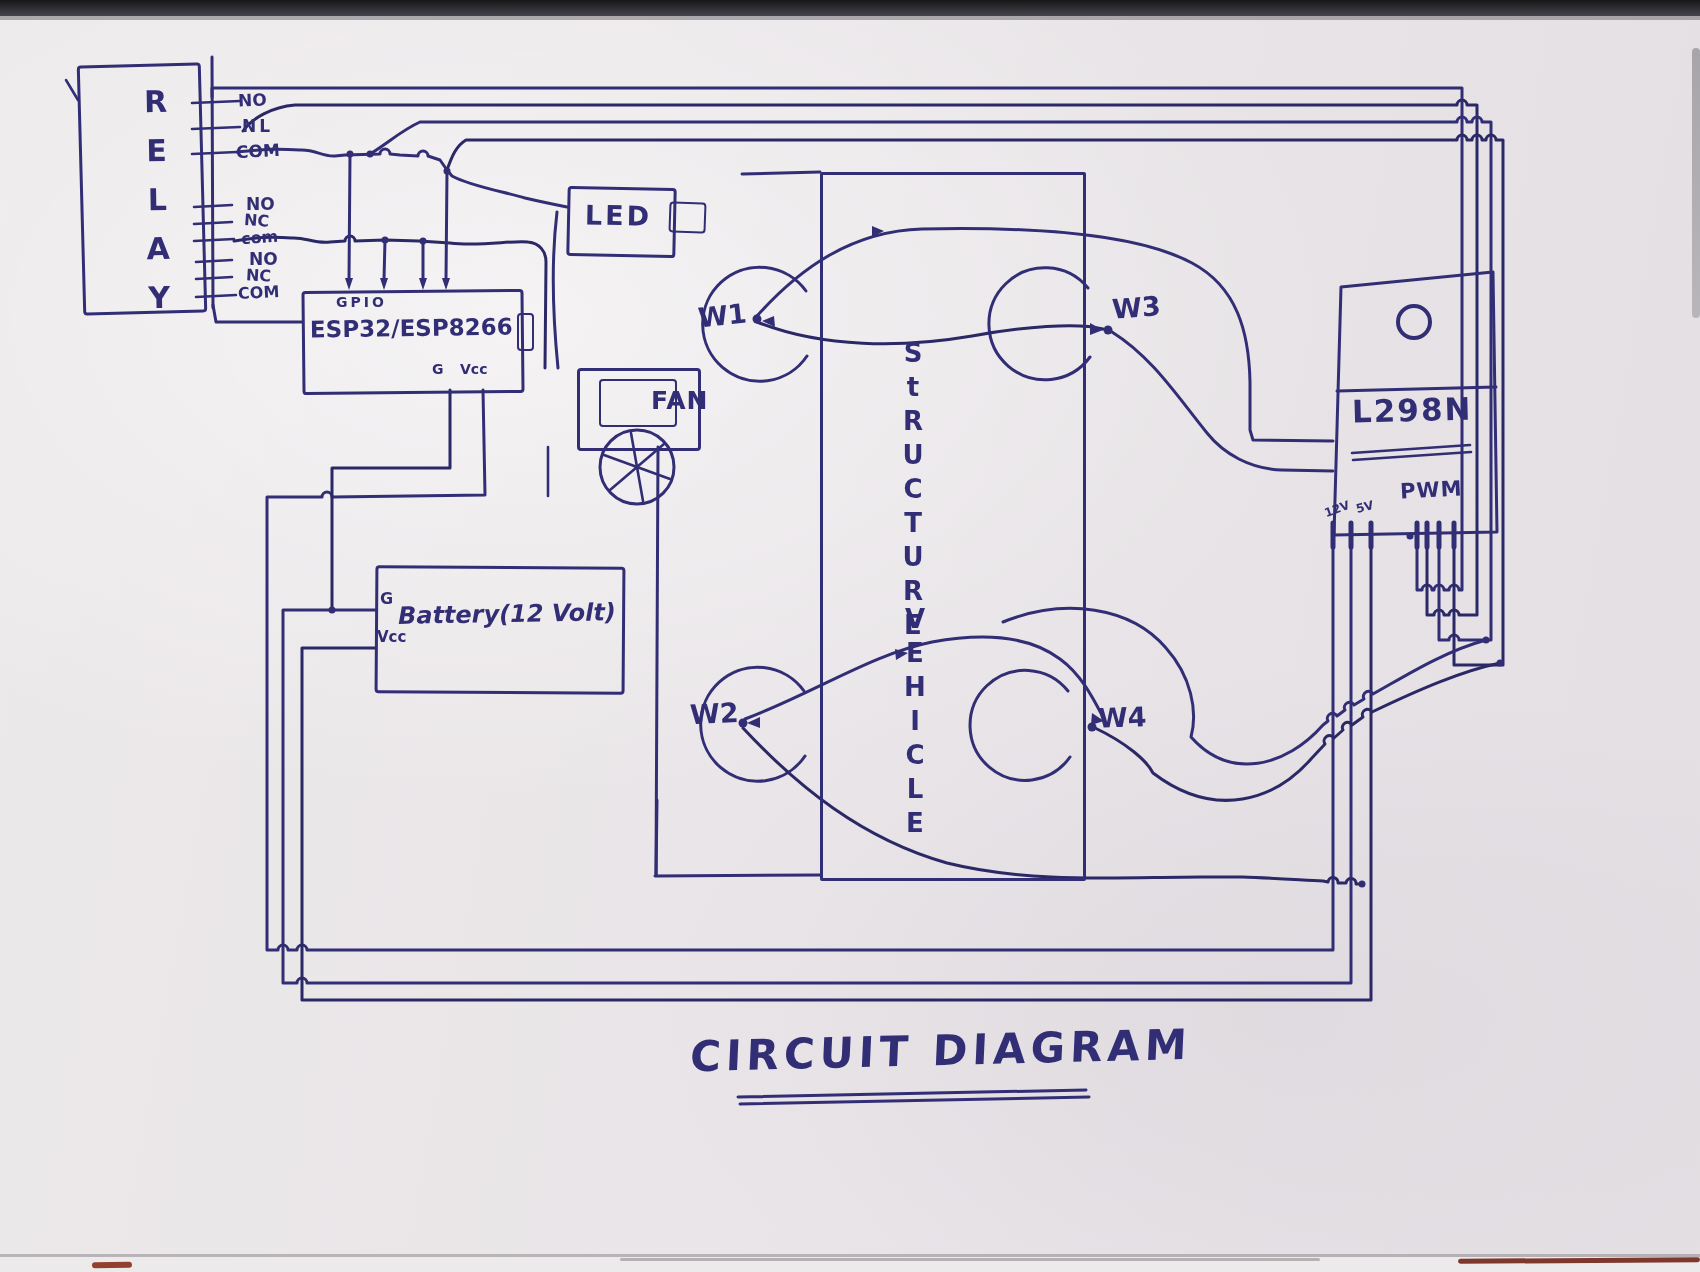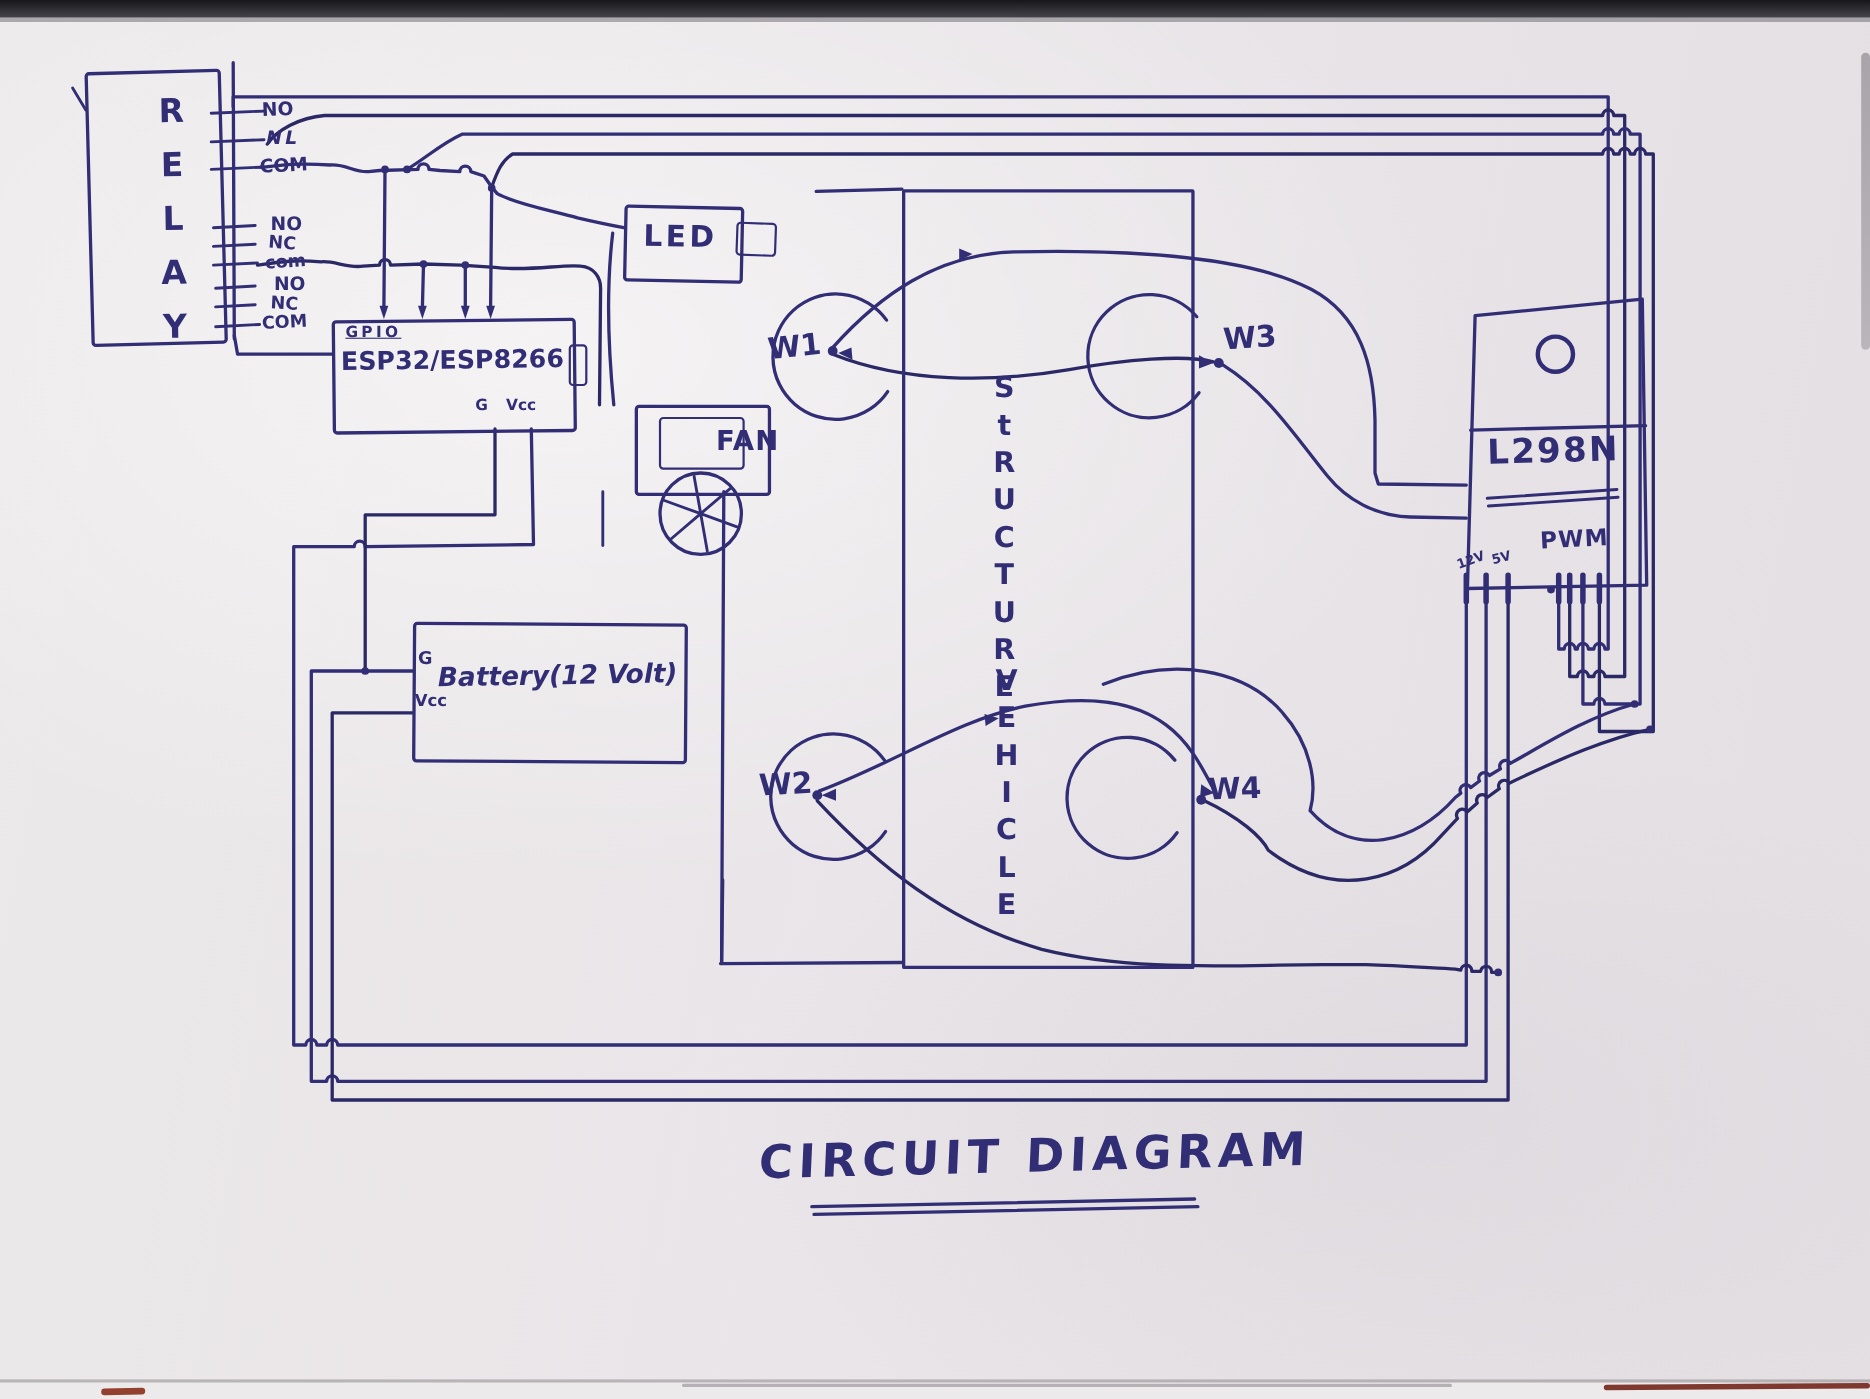--- a/index.html
+++ b/index.html
@@ -120,32 +120,32 @@
     <circle class="dot" cx="1362" cy="884" r="3.5"></circle>
     <circle class="dot" cx="757" cy="319" r="4.5"></circle>
     <circle class="dot" cx="743" cy="723" r="4.5"></circle>
     <circle class="dot" cx="1108" cy="330" r="4.5"></circle>
     <circle class="dot" cx="1092" cy="727" r="4.5"></circle>
   </svg>
 
   <div class="box" style="left:80px;top:64px;width:118px;height:244px;transform:rotate(-1.5deg);"></div>
   <div class="lbl vtext" style="left:140px;top:84px;font-size:30px;letter-spacing:14px;transform:rotate(-1deg);">RELAY</div>
   <div class="lbl" style="left:238px;top:90px;font-size:17px;transform:rotate(-2deg);">NO</div>
-  <div class="lbl" style="left:242px;top:116px;font-size:17px;letter-spacing:3px;font-style:italic;">NL</div>
+  <div class="lbl" style="left:242px;top:116px;font-size:17px;letter-spacing:3px;">NL</div>
   <div class="lbl" style="left:236px;top:141px;font-size:17px;transform:rotate(-3deg);">COM</div>
   <div class="lbl" style="left:246px;top:194px;font-size:17px;">NO</div>
   <div class="lbl" style="left:244px;top:211px;font-size:16px;transform:rotate(4deg);">NC</div>
   <div class="lbl" style="left:241px;top:228px;font-size:16px;transform:rotate(-4deg);">com</div>
   <div class="lbl" style="left:249px;top:249px;font-size:17px;">NO</div>
   <div class="lbl" style="left:246px;top:266px;font-size:16px;transform:rotate(3deg);">NC</div>
   <div class="lbl" style="left:238px;top:283px;font-size:16px;transform:rotate(-3deg);">COM</div>
 
   <div class="box" style="left:302px;top:290px;width:216px;height:98px;transform:rotate(-.6deg);"></div>
   <div class="box" style="left:517px;top:313px;width:13px;height:34px;border-width:2.5px;"></div>
-  <div class="lbl" style="left:314px;top:294px;font-size:14px;letter-spacing:3px;text-decoration:underline;">GPIO</div>
+  <div class="lbl" style="left:336px;top:294px;font-size:14px;letter-spacing:3px;">GPIO</div>
   <div class="lbl" style="left:310px;top:315px;width:200px;text-align:center;font-size:23px;transform:rotate(-.8deg);">ESP32/ESP8266</div>
   <div class="lbl" style="left:432px;top:361px;font-size:14px;">G</div>
   <div class="lbl" style="left:460px;top:361px;font-size:14px;">Vcc</div>
 
   <div class="box" style="left:567px;top:187px;width:103px;height:64px;transform:rotate(1.2deg);"></div>
   <div class="box" style="left:669px;top:202px;width:33px;height:27px;border-width:2.5px;transform:rotate(2deg);"></div>
   <div class="lbl" style="left:585px;top:200px;font-size:27px;letter-spacing:3px;transform:rotate(1deg);">LED</div>
 
   <div class="box" style="left:577px;top:368px;width:118px;height:77px;"></div>
   <div class="box" style="left:599px;top:379px;width:74px;height:44px;border-width:2.5px;"></div>

